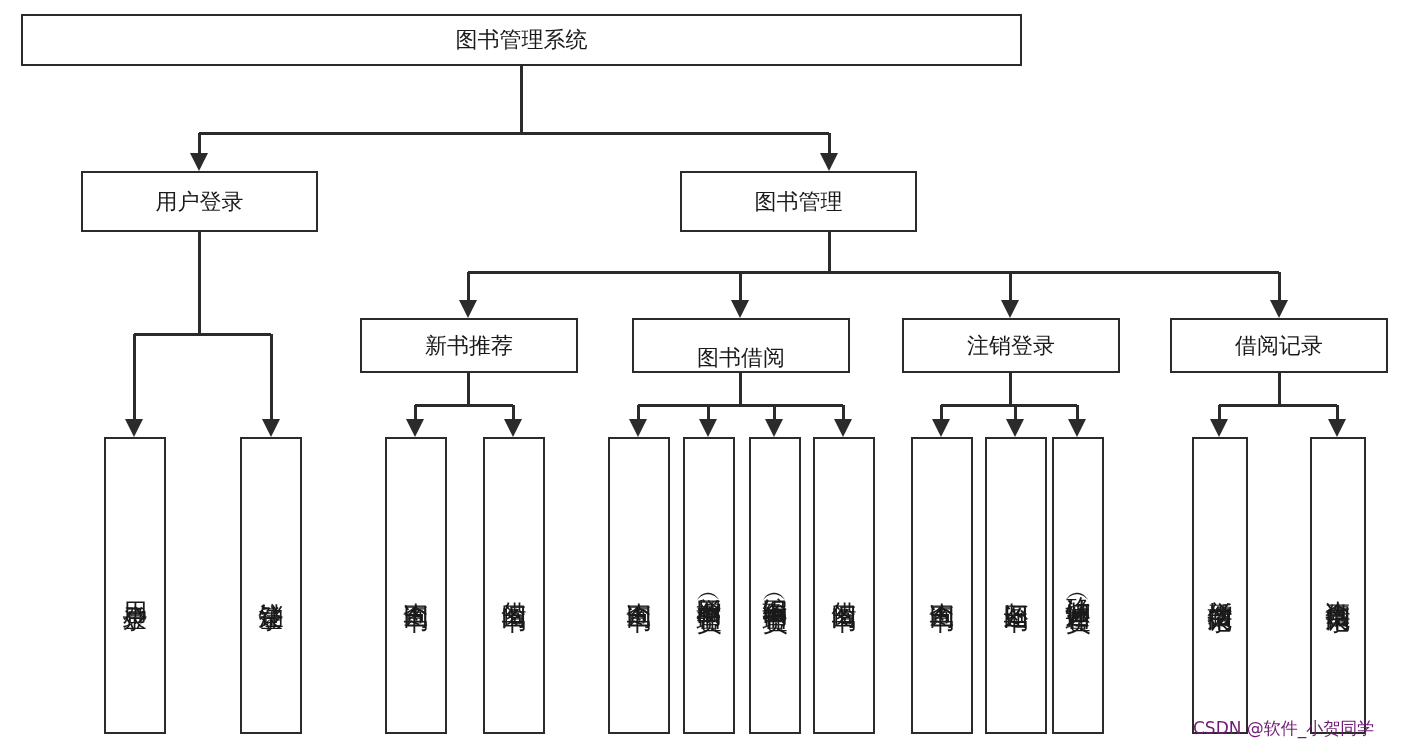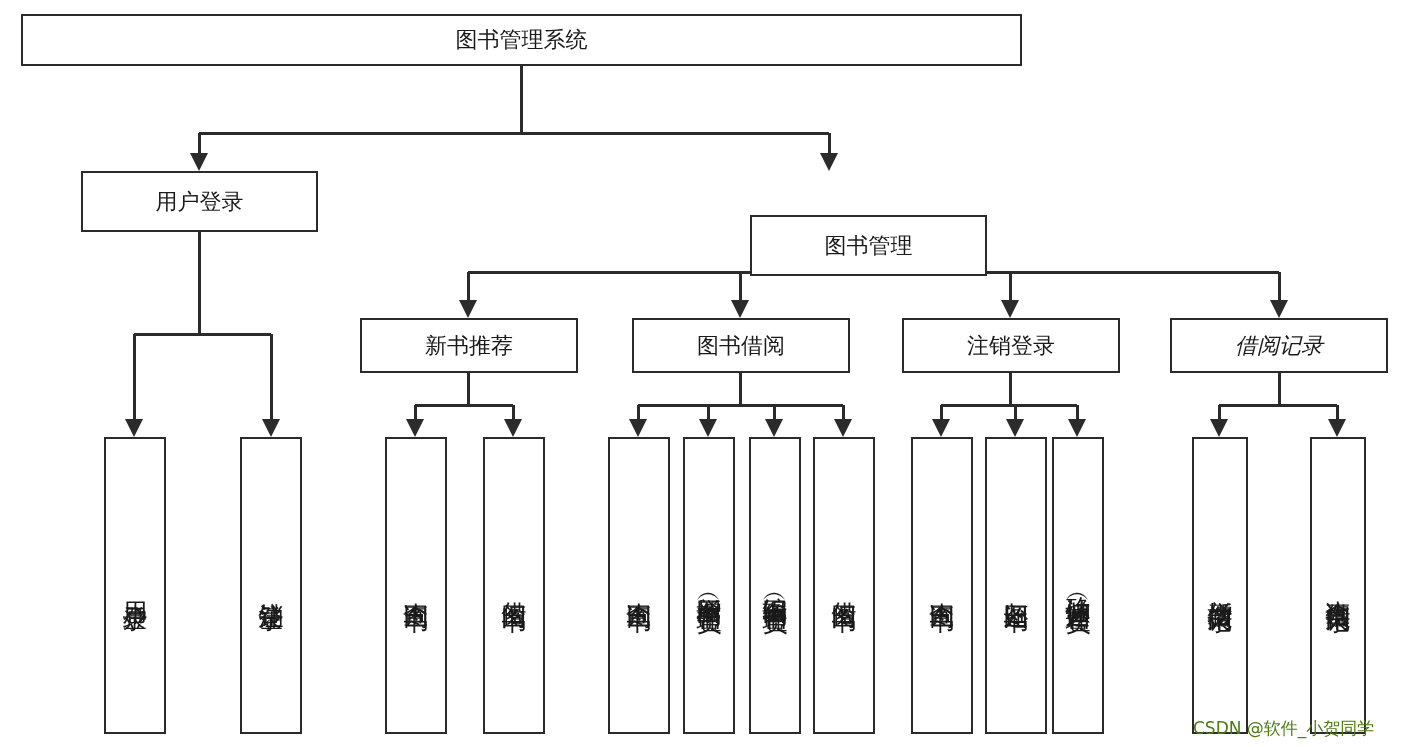--- a/index.html
+++ b/index.html
@@ -51,21 +51,21 @@
   }
   .node.vertical .label {
     writing-mode: vertical-rl;
     text-orientation: upright;
     font-size: 25px;
     letter-spacing: 2px;
     line-height: 1;
   }
   .watermark {
     position: absolute;
-    color: #4d7c0f;
+    color: #701a75;
     font-size: 17px;
     white-space: nowrap;
     z-index: 3;
     font-family: "DejaVu Sans", "Liberation Sans", sans-serif;
   }
 </style>
 </head>
 <body>
 
 <div id="canvas">
@@ -123,33 +123,33 @@
       <line x1="1337" y1="405" x2="1337" y2="421" stroke="#2b2b2b" stroke-width="3" shape-rendering="crispEdges"></line>
       <polygon points="1328,419 1346,419 1337,437" fill="#2b2b2b"></polygon>
     </svg>
   <div id="nodes">
       <div class="node horizontal" style="left: 21px; top: 14px; width: 1001px; height: 52px;">
         <span class="label">图书管理系统</span>
       </div>
       <div class="node horizontal" style="left: 81px; top: 171px; width: 237px; height: 61px;">
         <span class="label">用户登录</span>
       </div>
-      <div class="node horizontal" style="left: 750px; top: 171px; width: 237px; height: 61px; margin-top: 44px;">
+      <div class="node horizontal" style="left: 680px; top: 171px; width: 237px; height: 61px;">
         <span class="label">图书管理</span>
       </div>
       <div class="node horizontal" style="left: 360px; top: 318px; width: 218px; height: 55px; align-items: center;">
         <span class="label">新书推荐</span>
       </div>
-      <div class="node horizontal" style="left: 632px; top: 318px; width: 218px; height: 55px;">
+      <div class="node horizontal" style="left: 632px; top: 318px; width: 218px; height: 55px; align-items: flex-end;">
         <span class="label">图书借阅</span>
       </div>
       <div class="node horizontal" style="left: 902px; top: 318px; width: 218px; height: 55px;">
         <span class="label">注销登录</span>
       </div>
-      <div class="node horizontal" style="left: 1170px; top: 318px; width: 218px; height: 55px; font-style: italic;">
+      <div class="node horizontal" style="left: 1170px; top: 318px; width: 218px; height: 55px;">
         <span class="label">借阅记录</span>
       </div>
       <div class="node vertical" style="left: 104px; top: 437px; width: 62px; height: 297px;">
         <span class="label">用户登录</span>
       </div>
       <div class="node vertical" style="left: 240px; top: 437px; width: 62px; height: 297px;">
         <span class="label">注销登录</span>
       </div>
       <div class="node vertical" style="left: 385px; top: 437px; width: 62px; height: 297px;">
         <span class="label">查询图书</span>

